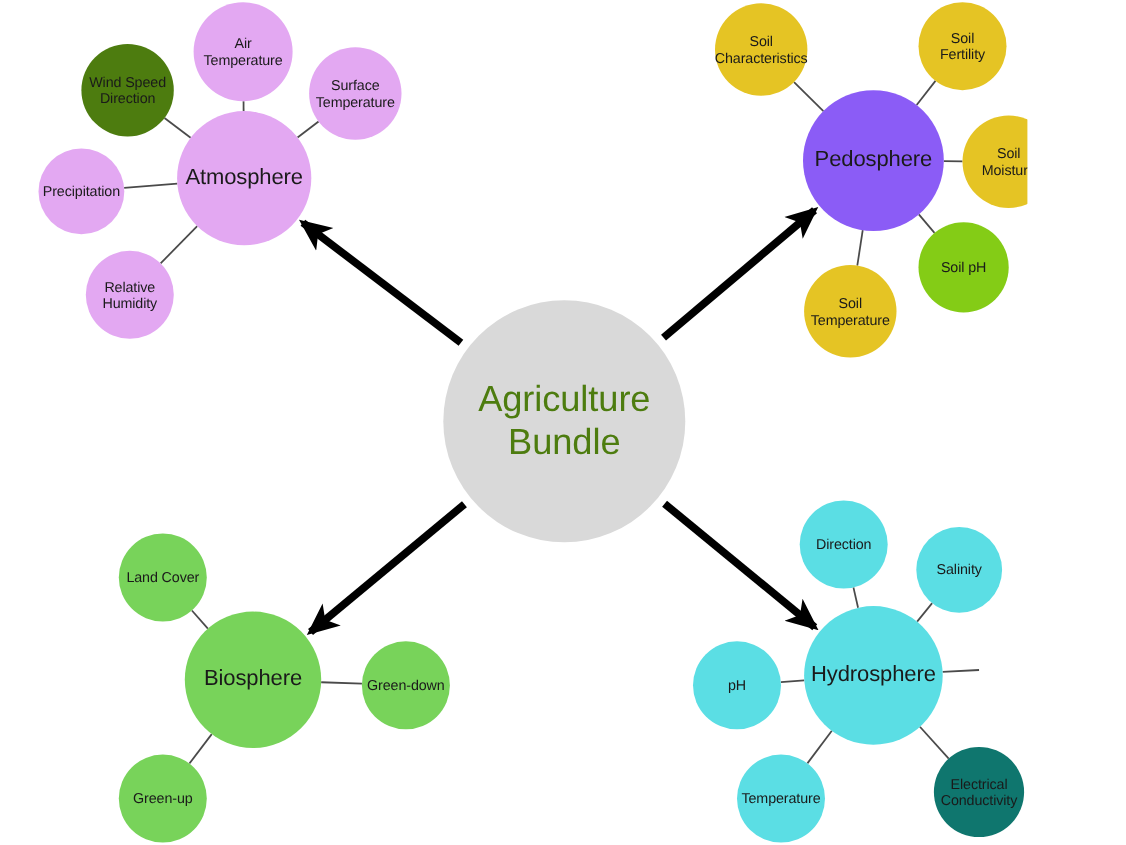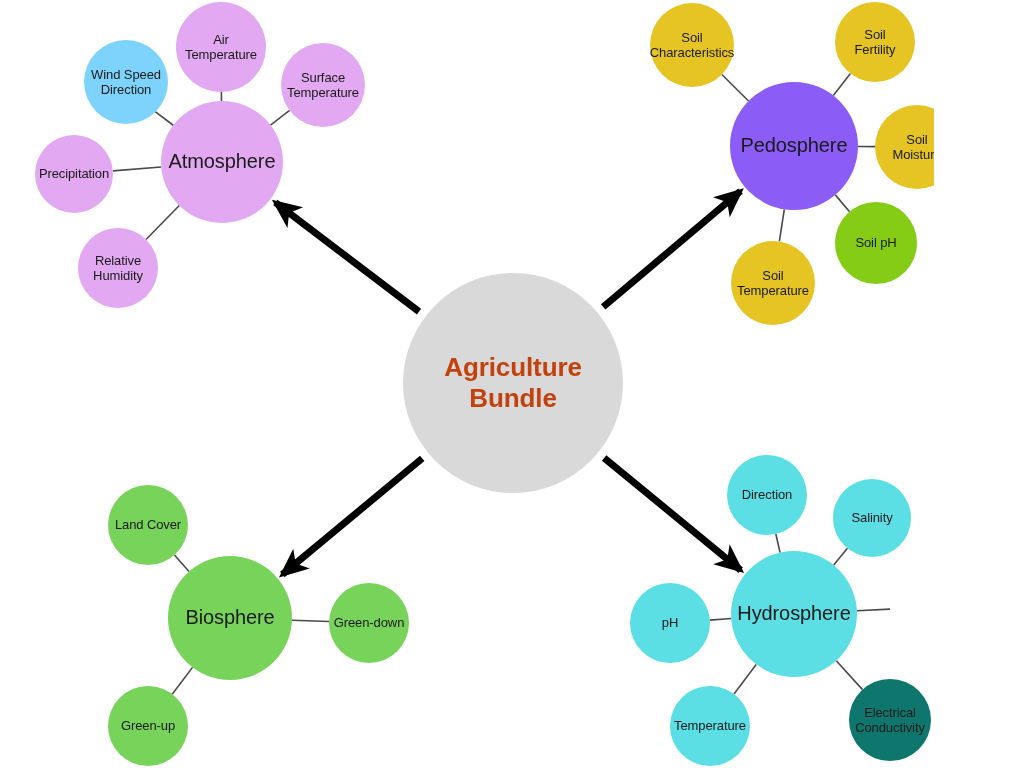--- a/index.html
+++ b/index.html
@@ -36,23 +36,23 @@
     line-height: 1.18;
     z-index: 2;
   }
   .node .label {
     display: block;
     width: 128%;
     white-space: pre-line;
     letter-spacing: -0.1px;
   }
   .hub {
-    font-size: 26px;
-    font-weight: 700;
-    color: #c2410c;
+    font-size: 33px;
+    font-weight: 400;
+    color: #4d7c0f;
   }
   .hub .label { width: 95%; }
   .cluster-main {
     font-size: 20px;
   }
   .cluster-main .label { width: 120%; }
   .leaf {
     font-size: 13px;
   }
 </style>
@@ -88,21 +88,21 @@
       <line x1="419.027975806538" y1="311.6329300798794" x2="275.35699678781316" y2="202.52198037837357" stroke="#000000" stroke-width="7" stroke-linecap="butt" marker-end="url(#arrowhead)"></line>
       <line x1="603.2012256652993" y1="306.92280967019246" x2="740.4907983341445" y2="191.1305366363265" stroke="#000000" stroke-width="7" stroke-linecap="butt" marker-end="url(#arrowhead)"></line>
       <line x1="422.21855805748766" y1="458.3838828851251" x2="282.31472925500714" y2="574.5584403712838" stroke="#000000" stroke-width="7" stroke-linecap="butt" marker-end="url(#arrowhead)"></line>
       <line x1="604.1532796511842" y1="457.9338348733935" x2="740.6985059666804" y2="570.1827575740326" stroke="#000000" stroke-width="7" stroke-linecap="butt" marker-end="url(#arrowhead)"></line>
     </svg>
   <div id="nodes">
       <div class="node leaf" style="left: 176px; top: 2px; width: 90px; height: 90px; background: rgb(227, 168, 242);">
         <span class="label">Air
 Temperature</span>
       </div>
-      <div class="node leaf" style="left: 84px; top: 40px; width: 84px; height: 84px; background: #7dd3fc;">
+      <div class="node leaf" style="left: 74px; top: 40px; width: 84px; height: 84px; background: #4d7c0f;">
         <span class="label">Wind Speed
 Direction</span>
       </div>
       <div class="node leaf" style="left: 281px; top: 43px; width: 84px; height: 84px; background: rgb(227, 168, 242);">
         <span class="label">Surface
 Temperature</span>
       </div>
       <div class="node leaf" style="left: 35px; top: 135px; width: 78px; height: 78px; background: rgb(227, 168, 242);">
         <span class="label">Precipitation</span>
       </div>

